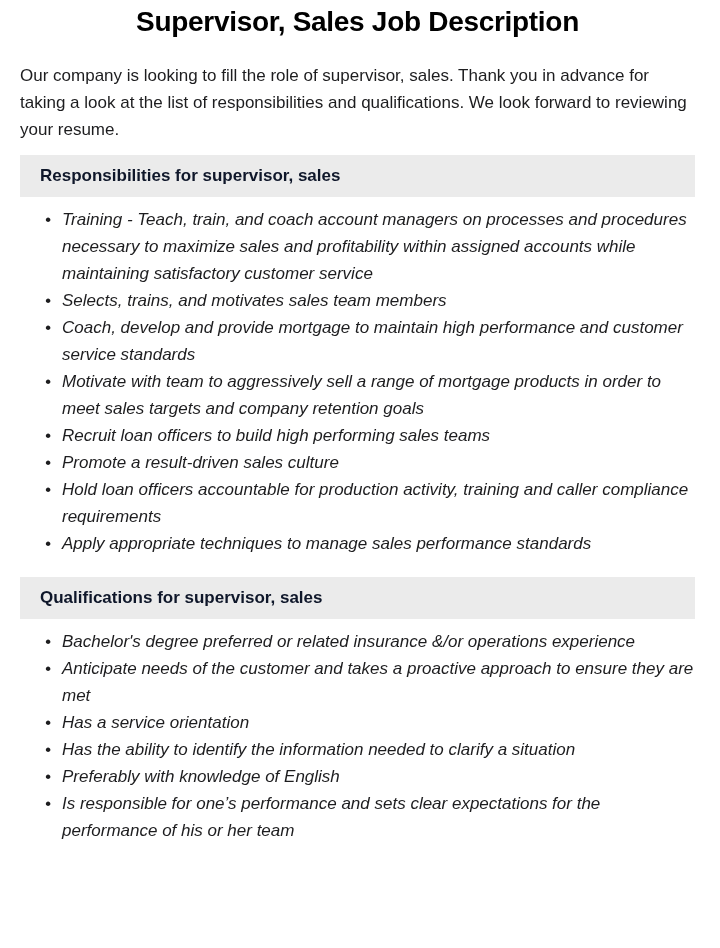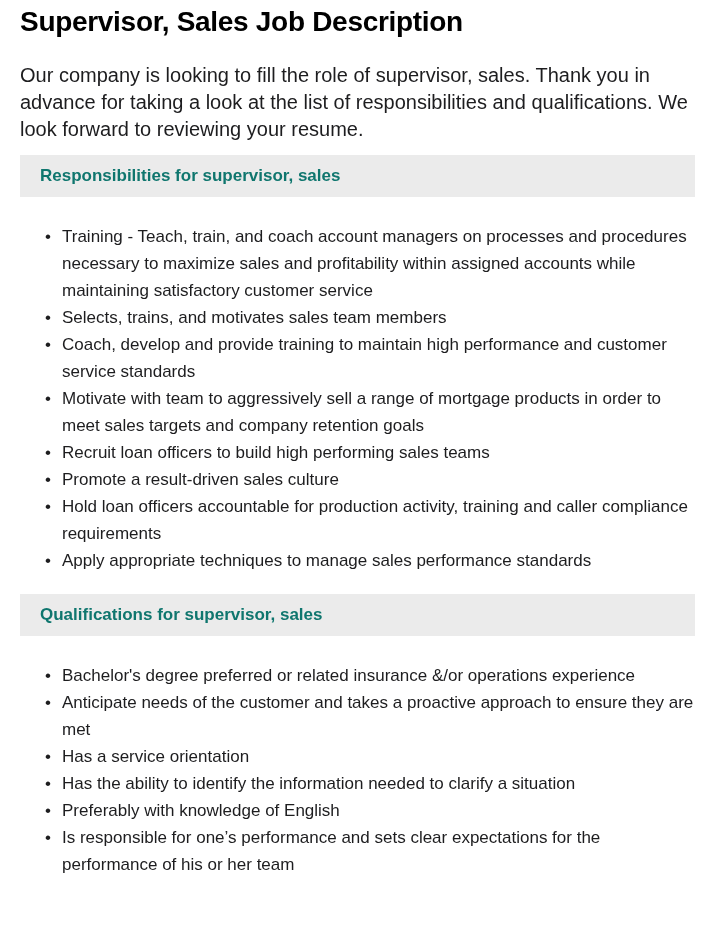--- a/index.html
+++ b/index.html
@@ -18,45 +18,46 @@
   .page {
     width: 720px;
     padding: 5px 25px 26px 20px;
   }
   .page-title {
     font-size: 28px;
     line-height: 34px;
     font-weight: 700;
     letter-spacing: -0.3px;
     color: #000000;
-    text-align: left;
+    text-align: center;
     margin: 0;
   }
   .intro {
-    font-size: 20px;
+    font-size: 17px;
     line-height: 27px;
     margin: 23px 0 12px 0;
     color: #1d1d1f;
   }
   .section-header {
     background: #ebebeb;
     padding: 9px 10px 9px 20px;
     margin: 0 0 0 0;
   }
   .section-header h2 {
     margin: 0;
     font-size: 17px;
     line-height: 24px;
     font-weight: 700;
-    color: #0f766e;
+    color: #0f172a;
   }
   ul.bullet-list {
-    margin: 26px 0 20px 0;
+    margin: 9px 0 20px 0;
     padding: 0 0 0 42px;
     list-style: none;
+    font-style: italic;
   }
   ul.bullet-list li {
     position: relative;
     font-size: 17px;
     line-height: 27px;
     margin: 0;
     padding: 0;
   }
   ul.bullet-list li::before {
     content: "\2022";
@@ -76,21 +77,21 @@
 
   <p class="intro">Our company is looking to fill the role of supervisor, sales. Thank you in advance for taking a look at the list of responsibilities and qualifications. We look forward to reviewing your resume.</p>
 
   <div class="section-header">
     <h2>Responsibilities for supervisor, sales</h2>
   </div>
 
   <ul class="bullet-list">
     <li>Training - Teach, train, and coach account managers on processes and procedures necessary to maximize sales and profitability within assigned accounts while maintaining satisfactory customer service</li>
     <li>Selects, trains, and motivates sales team members</li>
-    <li>Coach, develop and provide training to maintain high performance and customer service standards</li>
+    <li>Coach, develop and provide mortgage to maintain high performance and customer service standards</li>
     <li>Motivate with team to aggressively sell a range of mortgage products in order to meet sales targets and company retention goals</li>
     <li>Recruit loan officers to build high performing sales teams</li>
     <li>Promote a result-driven sales culture</li>
     <li>Hold loan officers accountable for production activity, training and caller compliance requirements</li>
     <li>Apply appropriate techniques to manage sales performance standards</li>
   </ul>
 
   <div class="section-header">
     <h2>Qualifications for supervisor, sales</h2>
   </div>

